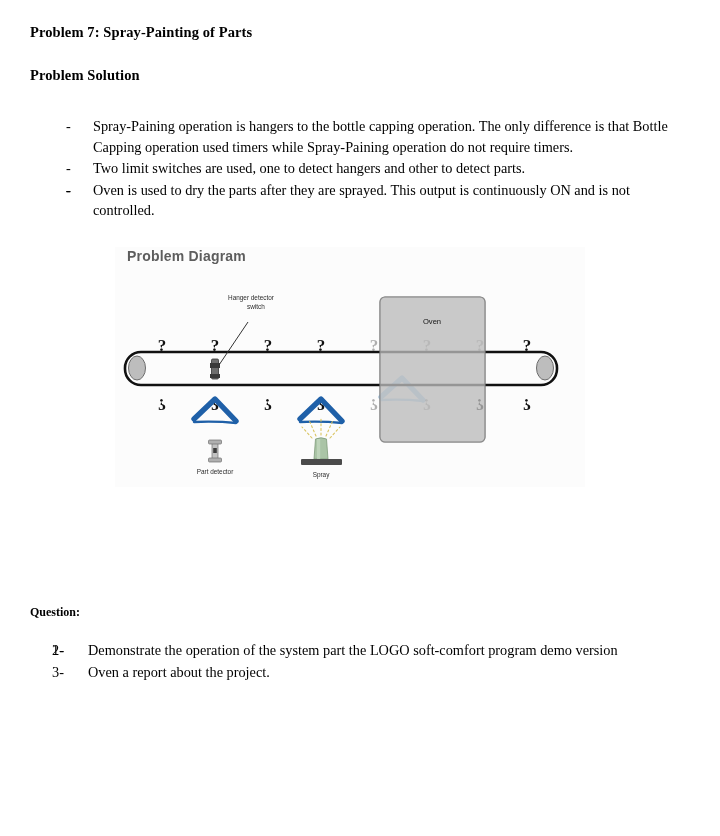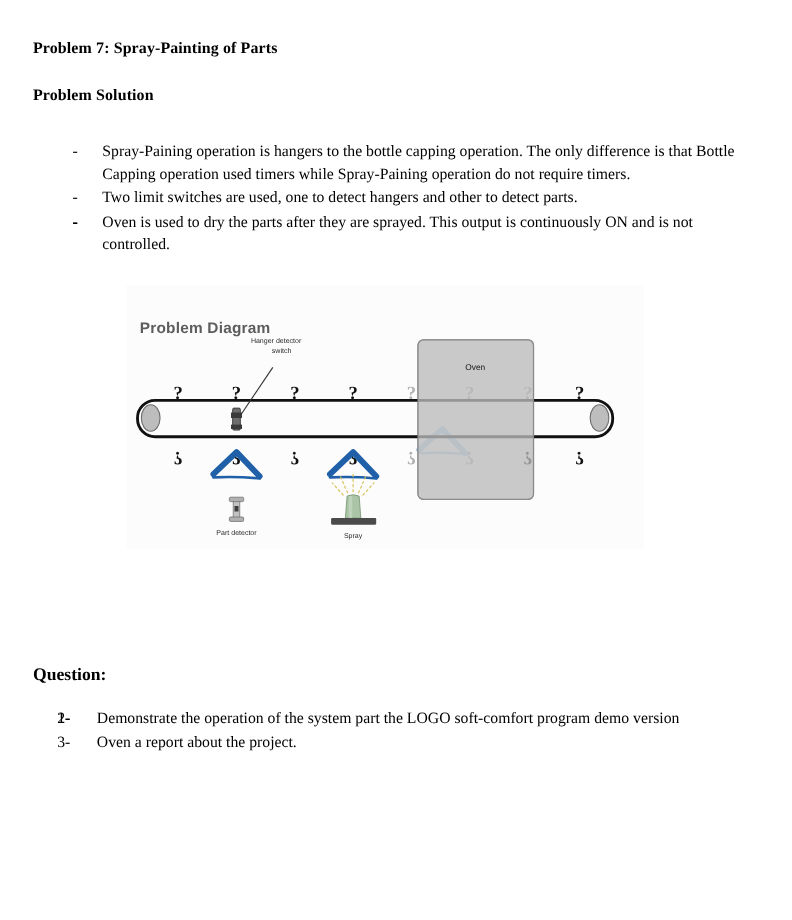--- a/index.html
+++ b/index.html
@@ -12,21 +12,21 @@
     height: 836px;
     position: relative;
     font-family: "Liberation Serif", serif;
     color: #000000;
     overflow: hidden;
   }
 
   .page {
     position: absolute;
     inset: 0;
-    padding: 36px 40px 0 30px;
+    padding: 24px 40px 0 30px;
     box-sizing: border-box;
   }
 
   h1.doc-title,
   h2.section-head {
     font-family: "Liberation Serif", serif;
     font-weight: bold;
     font-size: 14.5px;
     margin: 0;
     letter-spacing: 0.1px;
@@ -63,21 +63,21 @@
     position: absolute;
     left: 85px;
     top: 0;
     width: 470px;
     height: 240px;
     background: #fcfcfc;
   }
   .diagram-title {
     position: absolute;
     left: 97px;
-    top: 31px;
+    top: 1px;
     font-family: "Liberation Sans", sans-serif;
     font-weight: bold;
     font-size: 14px;
     color: #5d5d5d;
     letter-spacing: 0.2px;
   }
   .diagram-svg {
     position: absolute;
     left: 85px;
     top: 0;
@@ -87,21 +87,21 @@
 
   
   .question-block {
     position: absolute;
     left: 30px;
     top: 605px;
     right: 40px;
   }
   .q-head {
     font-weight: bold;
-    font-size: 16px;
+    font-size: 12px;
     margin: 0 0 20px 0;
   }
   .q-list {
     margin: 0 0 0 22px;
     padding: 0;
     list-style: none;
   }
   .q-list li {
     position: relative;
     padding-left: 36px;

